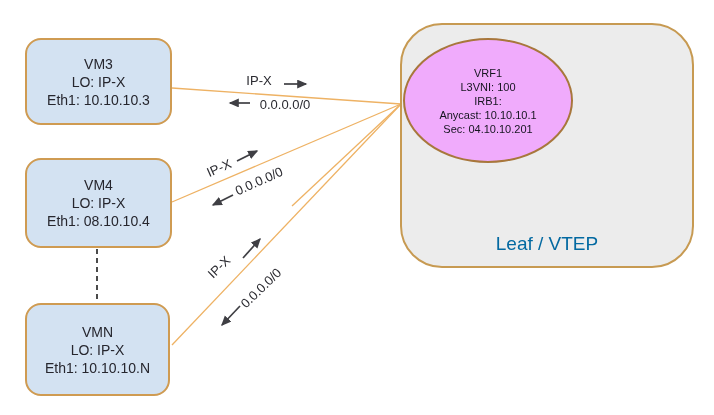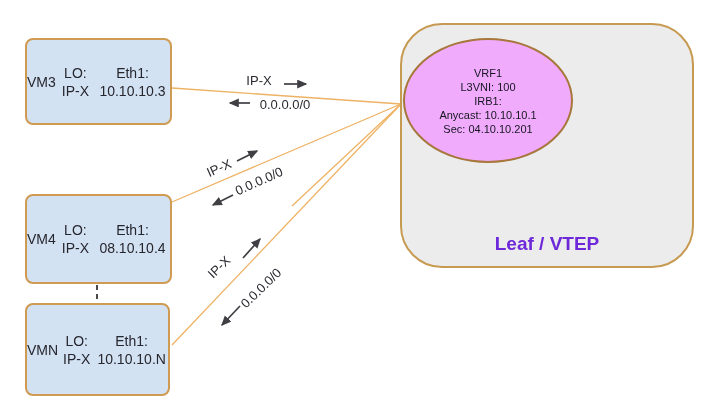--- a/index.html
+++ b/index.html
@@ -2,32 +2,32 @@
 <html><head>
 <meta charset="utf-8">
 <style>
   html,body{margin:0;padding:0;background:#ffffff;}
   .canvas{
     position:relative;width:714px;height:415px;background:#ffffff;
     font-family:"Liberation Sans",sans-serif;overflow:hidden;
   }
   .layer{position:absolute;left:0;top:0;width:714px;height:415px;pointer-events:none;}
   .vm{
-    position:absolute;background:#d3e2f2;border:2px solid #cf9b52;border-radius:8px;
-    display:flex;flex-direction:row;align-items:center;
+    position:absolute;background:#d3e2f2;border:2px solid #cf9b52;border-radius:16px;
+    display:flex;flex-direction:column;align-items:center;justify-content:center;
     font-size:14px;line-height:18px;color:#26262e;text-align:center;box-sizing:border-box;
   }
   .vm .vm-name{white-space:nowrap;}
   .leaf-box{
     position:absolute;left:400px;top:23px;width:294px;height:245px;
     background:#ececec;border:2px solid #c79a52;border-radius:42px;box-sizing:border-box;
   }
   .leaf-label{
     position:absolute;left:0;right:0;bottom:11px;text-align:center;
-    font-size:19px;color:#6d28d9;font-weight:bold;
+    font-size:19px;color:#0369a1;
   }
   .vrf{
     position:absolute;left:403px;top:38px;width:170px;height:125px;
     background:#f0abfc;border:2px solid #a8773c;border-radius:50%;
     display:flex;flex-direction:column;align-items:center;justify-content:center;
     font-size:11px;line-height:14px;color:#15151f;text-align:center;box-sizing:border-box;
   }
   .diagram-title{
     position:absolute;left:234px;top:13px;width:110px;text-align:center;
     font-size:18px;color:#202026;letter-spacing:.3px;
@@ -78,21 +78,21 @@
     <div>Anycast: 10.10.10.1</div>
     <div>Sec: 04.10.10.201</div>
   </div>
 
   <div class="vm" style="left:25px;top:38px;width:147px;height:87px;">
     <div class="vm-name">VM3</div>
     <div>LO: IP-X</div>
     <div>Eth1: 10.10.10.3</div>
   </div>
 
-  <div class="vm" style="left:25px;top:158px;width:147px;height:90px;margin-top:36px;">
+  <div class="vm" style="left:25px;top:158px;width:147px;height:90px;">
     <div class="vm-name">VM4</div>
     <div>LO: IP-X</div>
     <div>Eth1: 08.10.10.4</div>
   </div>
 
   <div class="vm" style="left:25px;top:303px;width:145px;height:93px;">
     <div class="vm-name">VMN</div>
     <div>LO: IP-X</div>
     <div>Eth1: 10.10.10.N</div>
   </div>

